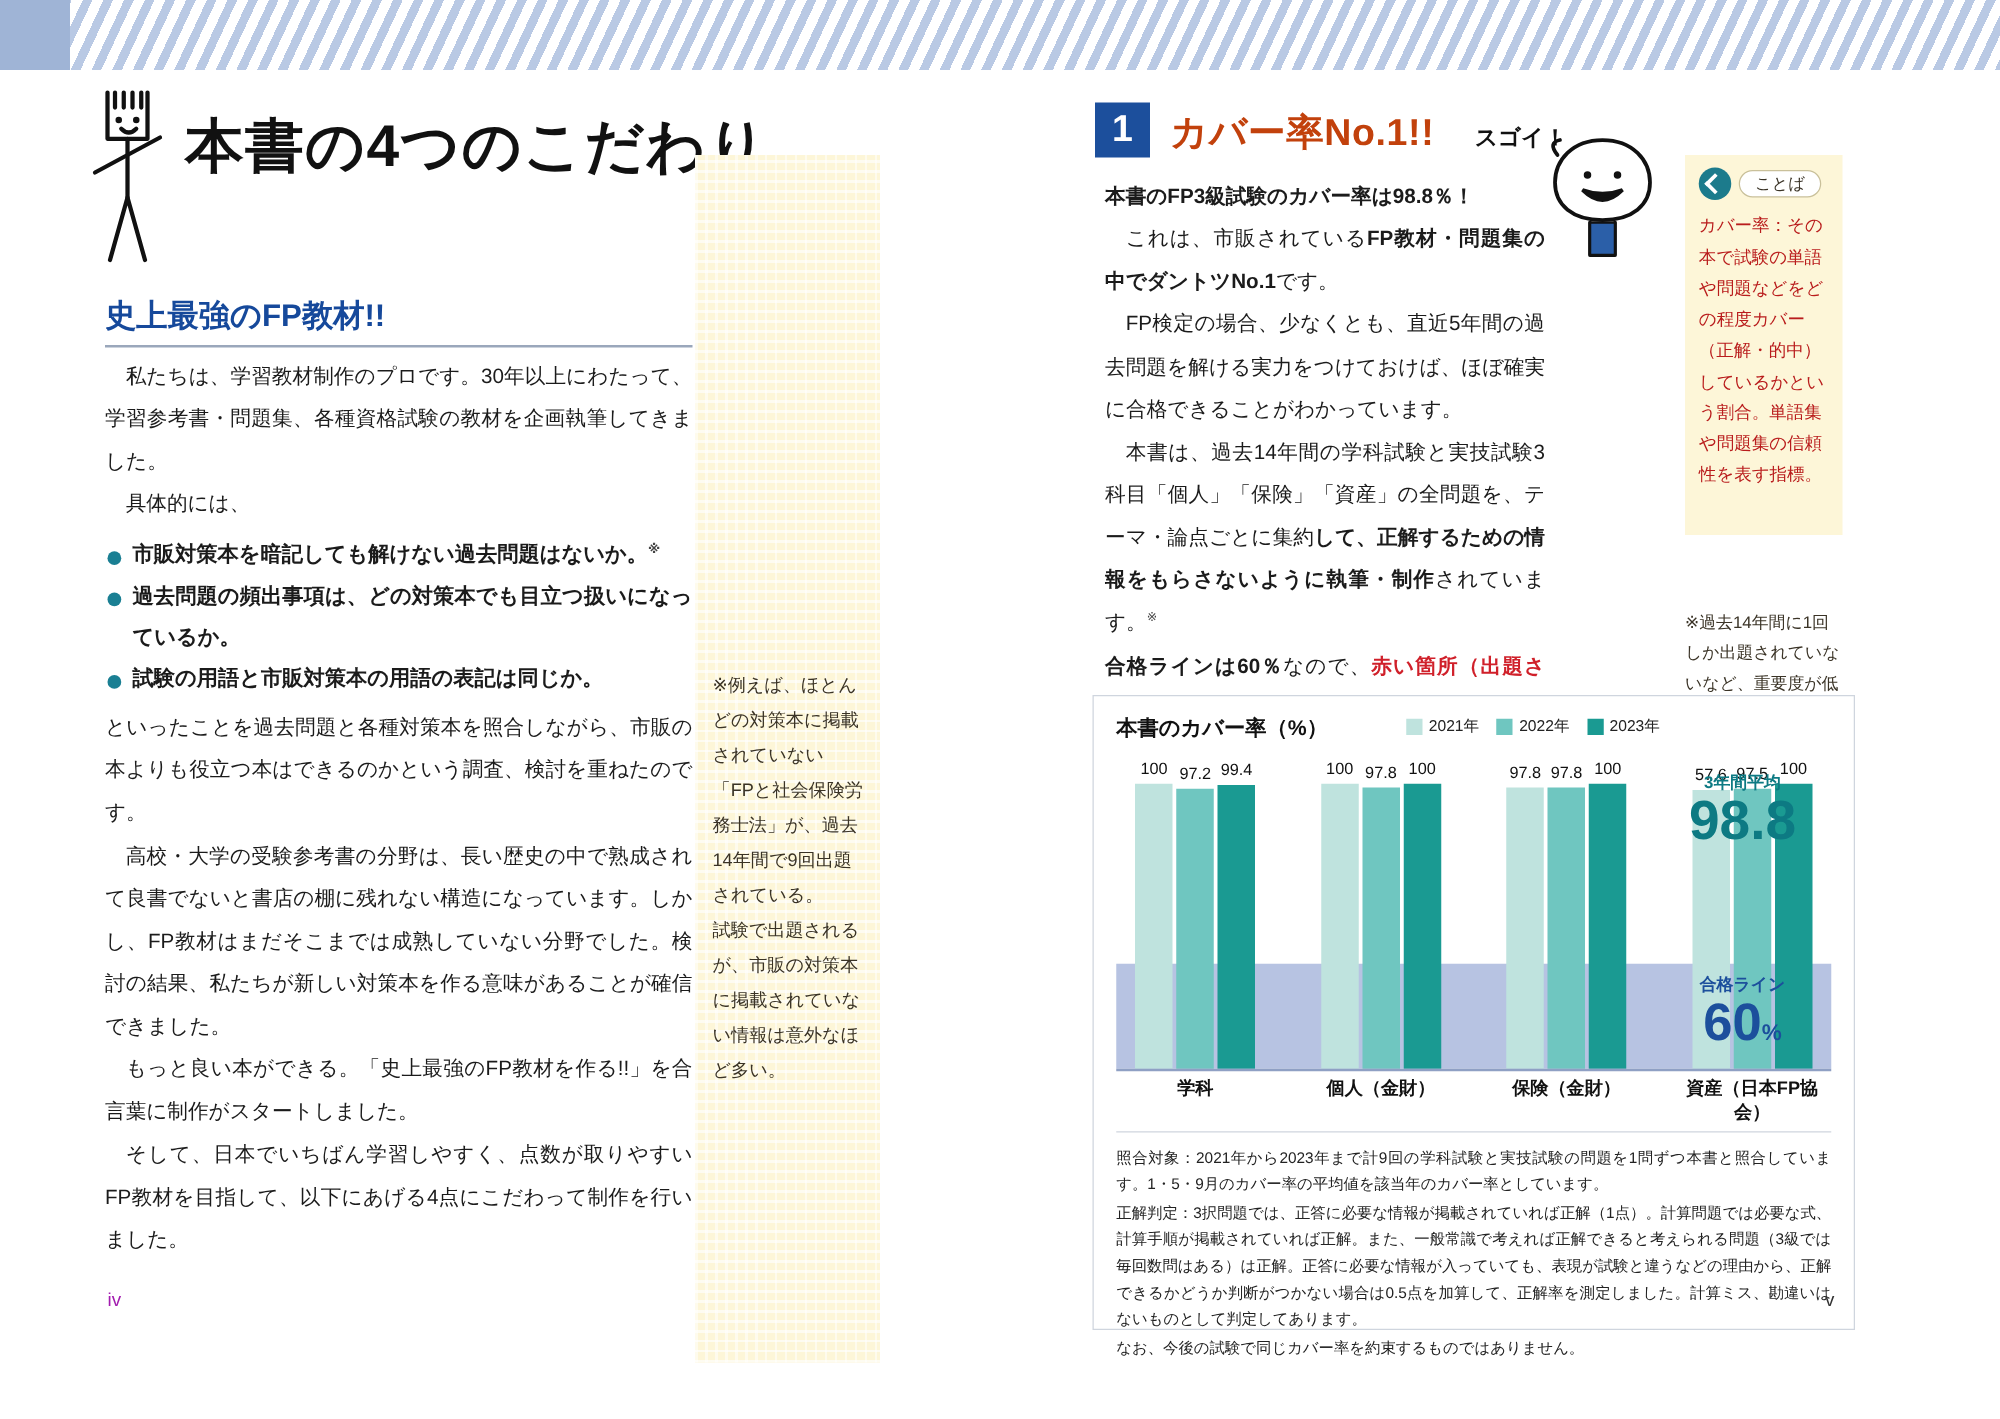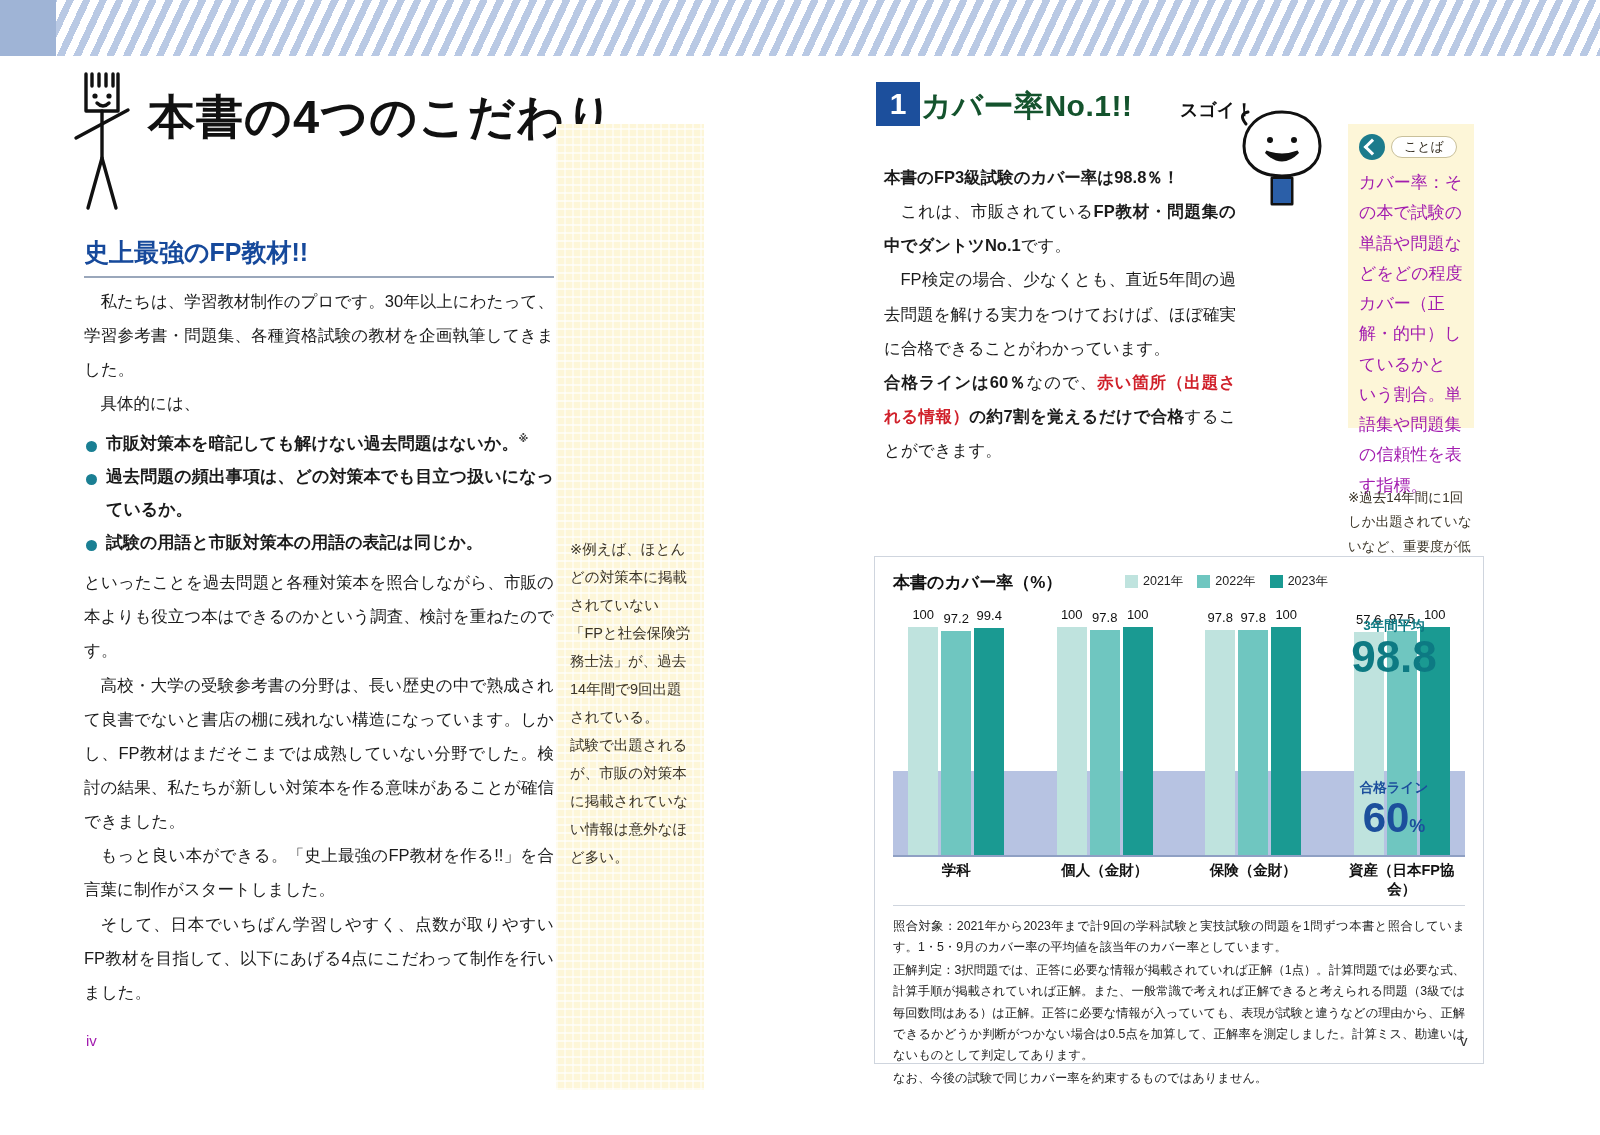--- a/index.html
+++ b/index.html
@@ -65,28 +65,28 @@
     font-size:14.5px;line-height:1.93;color:#3a3326;
   }
   .folio-left{position:absolute;left:86px;top:976px;font-size:15px;color:#a21caf;}
   
   .right-page{position:absolute;left:800px;top:56px;width:800px;height:1079px;}
   .num-badge{
     position:absolute;left:76px;top:26px;width:44px;height:44px;background:#1c4f9c;
     color:#fff;font-size:30px;font-weight:bold;display:flex;align-items:center;justify-content:center;
   }
   .r-title{
-    position:absolute;left:121px;top:30px;font-size:30px;font-weight:bold;color:#14532d;
+    position:absolute;left:136px;top:30px;font-size:30px;font-weight:bold;color:#c2410c;
     letter-spacing:0.5px;
   }
   .sugoi{position:absolute;left:380px;top:42px;font-size:18px;font-weight:bold;color:#111;}
   .face{position:absolute;left:432px;top:48px;width:100px;height:110px;}
   .r-body{
     position:absolute;left:84px;top:84px;width:352px;
-    font-size:16.5px;line-height:2.07;text-align:justify;color:#1b1b1b;margin-top:20px;
+    font-size:16.5px;line-height:2.07;text-align:justify;color:#1b1b1b;
   }
   .r-body p{margin:0;text-indent:1em;}
   .r-body p.noind{text-indent:0;}
   .b{font-weight:bold;}
   .red{color:#d0202a;font-weight:bold;}
   
   .kotoba{
     position:absolute;left:1348px - 800px;top:68px;width:126px;height:304px;
     background:#fdf6d8;
   }
@@ -94,21 +94,21 @@
   .kotoba-head{display:flex;align-items:center;gap:6px;margin-bottom:8px;}
   .kotoba-chip{
     background:#fff;border:1px solid #c9c09a;border-radius:11px;
     font-size:13px;padding:1px 12px;color:#3a3326;
   }
   .arrow-ic{width:26px;height:26px;border-radius:50%;background:#1c7b8c;position:relative;}
   .arrow-ic::after{
     content:"";position:absolute;left:7px;top:7px;width:9px;height:9px;
     border-left:3px solid #fff;border-bottom:3px solid #fff;transform:rotate(45deg);
   }
-  .kotoba-text{font-size:17px;line-height:1.78;color:#a21caf;}
+  .kotoba-text{font-size:14px;line-height:1.78;color:#b91c1c;}
   .note-right2{
     position:absolute;left:548px;top:430px;width:126px;
     font-size:13.5px;line-height:1.8;color:#3a3326;
   }
   
   .chart-panel{
     position:absolute;left:74px;top:500px;width:608px;height:506px;
     background:#fff;border:1px solid #cfd5de;
   }
   .chart-title{position:absolute;left:18px;top:14px;font-size:17px;font-weight:bold;color:#111;}
@@ -216,20 +216,21 @@
         <path d="M34 48 q16 16 32 0 q-16 6 -32 0 z" fill="#111" stroke="#111"></path>
         <path d="M40 74 L40 100 M60 74 L60 100 M40 100 L60 100"></path>
       </g>
       <rect x="40" y="74" width="20" height="26" fill="#2b5fa8" stroke="#111" stroke-width="2"></rect>
     </svg>
 
     <div class="r-body">
       <p class="noind b">本書のFP3級試験のカバー率は98.8％！</p>
       <p>これは、市販されている<span class="b">FP教材・問題集の中でダントツNo.1</span>です。</p>
       <p>FP検定の場合、少なくとも、直近5年間の過去問題を解ける実力をつけておけば、ほぼ確実に合格できることがわかっています。</p>
+      <p>本書は、過去14年間の学科試験と実技試験3科目「個人」「保険」「資産」の全問題を、テーマ・論点ごとに集約<span class="b">して、正解するための情報をもらさないように執筆・制作</span>されています。<span class="marker-ref">※</span></p>
       <p class="noind"><span class="b">合格ラインは60％</span>なので、<span class="red">赤い箇所（出題される情報）</span><span class="b">の約7割を覚えるだけで合格</span>することができます。</p>
     </div>
 
     <div class="kotoba" style="left:548px;">
       <div class="kotoba-inner">
         <div class="kotoba-head">
           <span class="arrow-ic"></span>
           <span class="kotoba-chip">ことば</span>
         </div>
         <div class="kotoba-text">カバー率：その本で試験の単語や問題などをどの程度カバー（正解・的中）しているかという割合。単語集や問題集の信頼性を表す指標。</div>

